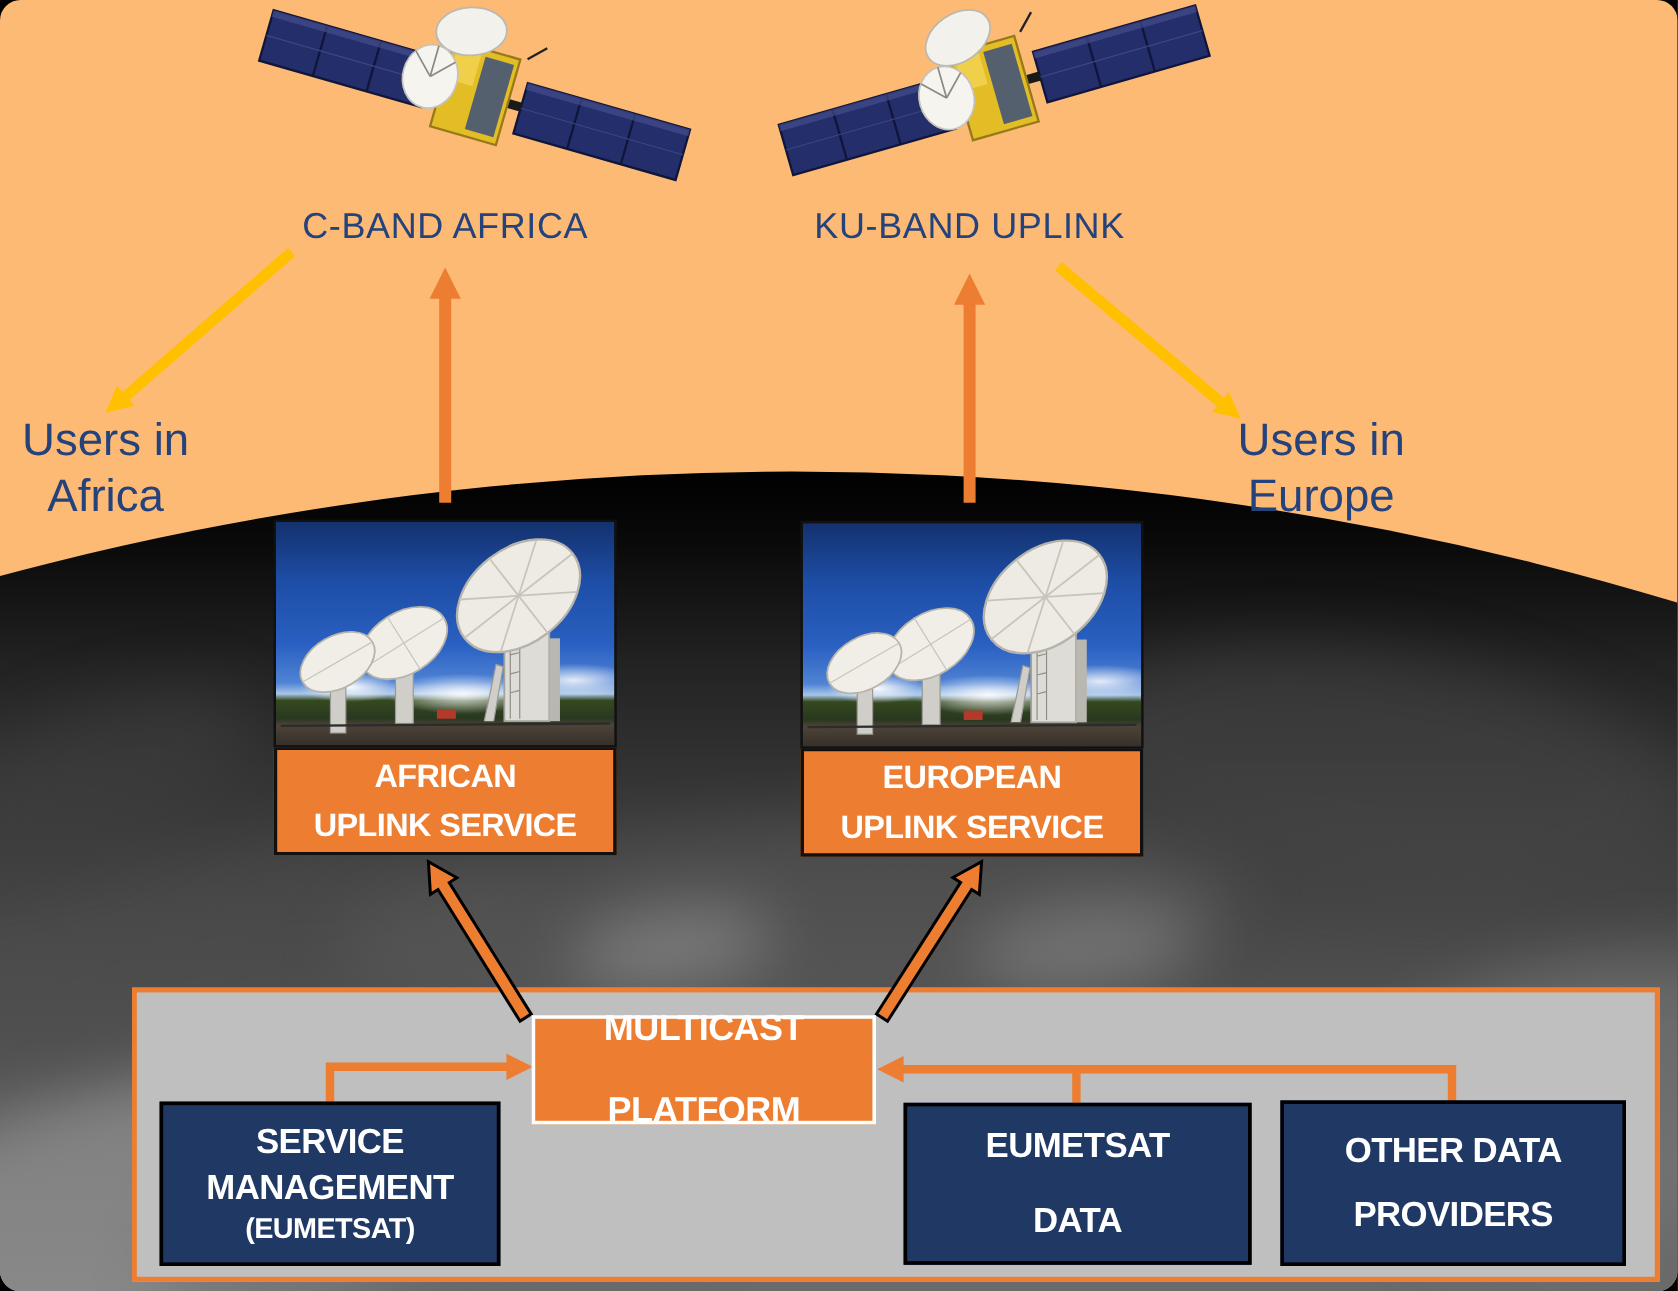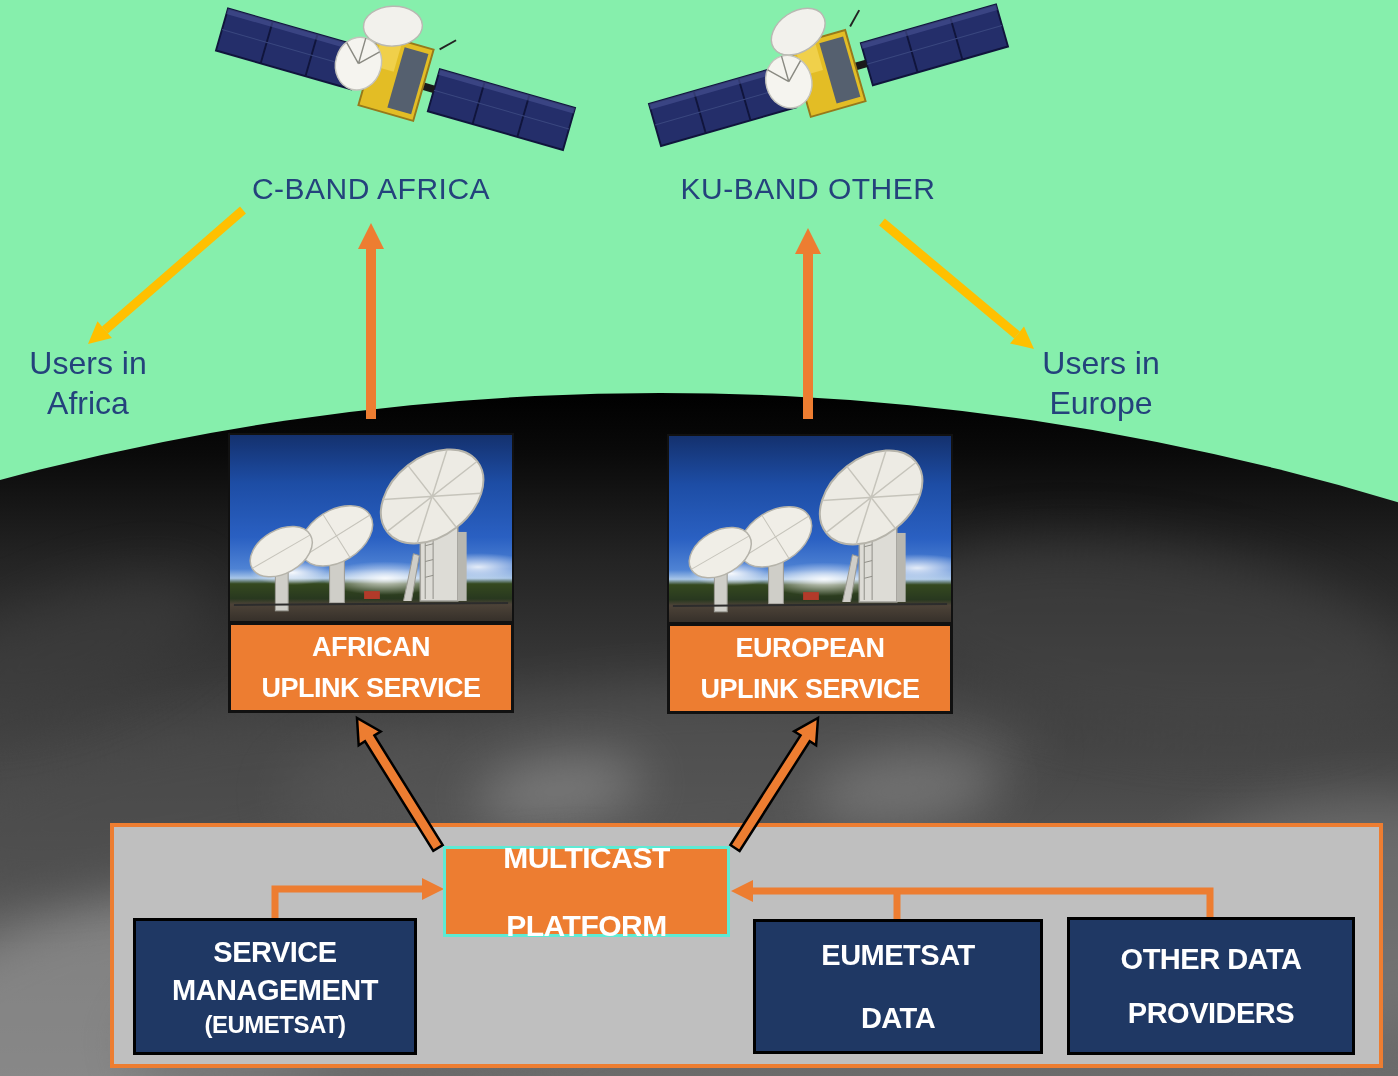--- a/index.html
+++ b/index.html
@@ -1,40 +1,40 @@
 <!DOCTYPE html>
 <html><head>
 <meta charset="utf-8">
 <style>
   html,body{margin:0;padding:0;background:#000;}
-  .stage{position:relative;width:1398px;height:1076px;background:#86efac;overflow:hidden;
-         font-family:"Liberation Sans",sans-serif;}
+  .stage{position:relative;width:1398px;height:1076px;background:#fdba74;overflow:hidden;
+         font-family:"Liberation Sans",sans-serif;border-radius:17px;}
   
   .earth{position:absolute;left:-1887px;top:393px;width:5094px;height:5094px;border-radius:50%;
          overflow:hidden;z-index:0;
          background:linear-gradient(180deg,#000 0%,#0a0a0a 1.2%,#232323 3.2%,#3d3d3d 6%,
                     #535353 9%,#646464 12%,#6e6e6e 14%,#707070 100%);}
   .cloud{position:absolute;border-radius:50%;filter:blur(26px);}
   
   .panel{position:absolute;left:110px;top:823px;width:1273px;height:245px;box-sizing:border-box;
          background:#BFBFBF;border:4px solid #ED7D31;z-index:1;}
   
   .arrows{position:absolute;left:0;top:0;z-index:2;}
   
   .box{position:absolute;box-sizing:border-box;display:flex;flex-direction:column;
        align-items:center;justify-content:center;text-align:center;color:#fff;z-index:3;}
   .navy{background:#1F3864;border:3px solid #000;}
-  .orangebox{background:#ED7D31;border:3px solid #5eead4;gap:28px;}
+  .orangebox{background:#ED7D31;border:3px solid #ffffff;gap:28px;}
   .box .l1,.box .l2{font-size:29px;font-weight:700;line-height:1.32;letter-spacing:-0.5px;}
   .multicast .l1,.multicast .l2{font-size:30px;}
   .box .l3{font-size:24px;font-weight:700;line-height:1.3;letter-spacing:-0.5px;}
   
   .navytext{position:absolute;color:#24427C;text-align:center;z-index:3;}
   .sat-label{font-size:30px;width:300px;letter-spacing:0.5px;}
-  .users{font-size:32px;width:170px;line-height:1.24;}
+  .users{font-size:38px;width:170px;line-height:1.24;}
   
   .unit{position:absolute;width:286px;z-index:3;}
   .photo{position:relative;width:286px;height:190px;box-sizing:border-box;border:2px solid #111;
      background:
       radial-gradient(60px 18px at 22% 74%, rgba(255,255,255,.95), transparent 70%),
       radial-gradient(90px 24px at 55% 77%, rgba(255,255,255,.9), transparent 70%),
       radial-gradient(80px 20px at 88% 71%, rgba(255,255,255,.85), transparent 70%),
       linear-gradient(180deg,#14316e 0%,#1d4da5 26%,#2a60c2 55%,#4f83d4 72%,#a8c6e8 77%,
                       #35491f 80%,#28381f 88%,#4d4338 91%,#36302a 100%);}
   .photo svg{position:absolute;left:0;top:0;}
@@ -123,21 +123,21 @@
         </g>
         <ellipse cx="148" cy="70" rx="24" ry="28" fill="#f5f4ef" stroke="#c4c3bc" stroke-width="1.5"></ellipse>
         <path d="M130,52 L148,70 M166,52 L148,70 M148,42 L148,70" stroke="#8a8a82" stroke-width="1.5" fill="none"></path>
       </g>
     </defs>
     <use href="#sat" transform="translate(215,8) scale(0.95) rotate(16 190 75)"></use>
     <use href="#sat" transform="translate(648,4) scale(0.95) rotate(-16 190 75)"></use>
   </svg>
 
   <div class="navytext sat-label" style="left:221px;top:172px;">C-BAND AFRICA</div>
-  <div class="navytext sat-label" style="left:658px;top:172px;">KU-BAND OTHER</div>
+  <div class="navytext sat-label" style="left:658px;top:172px;">KU-BAND UPLINK</div>
 
   <div class="navytext users" style="left:3px;top:344px;">
     <div>Users in</div>
     <div>Africa</div>
   </div>
   <div class="navytext users" style="left:1016px;top:344px;">
     <div>Users in</div>
     <div>Europe</div>
   </div>
 

